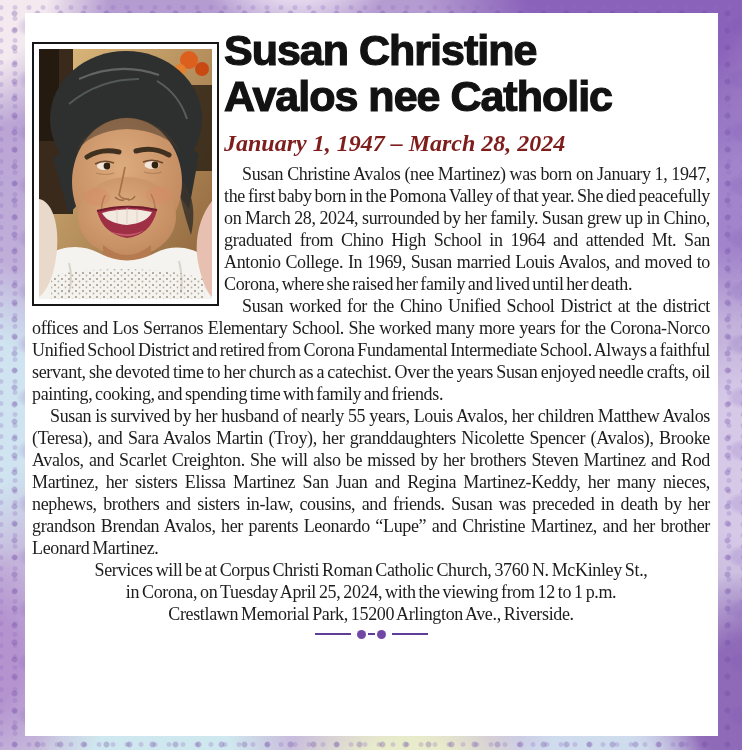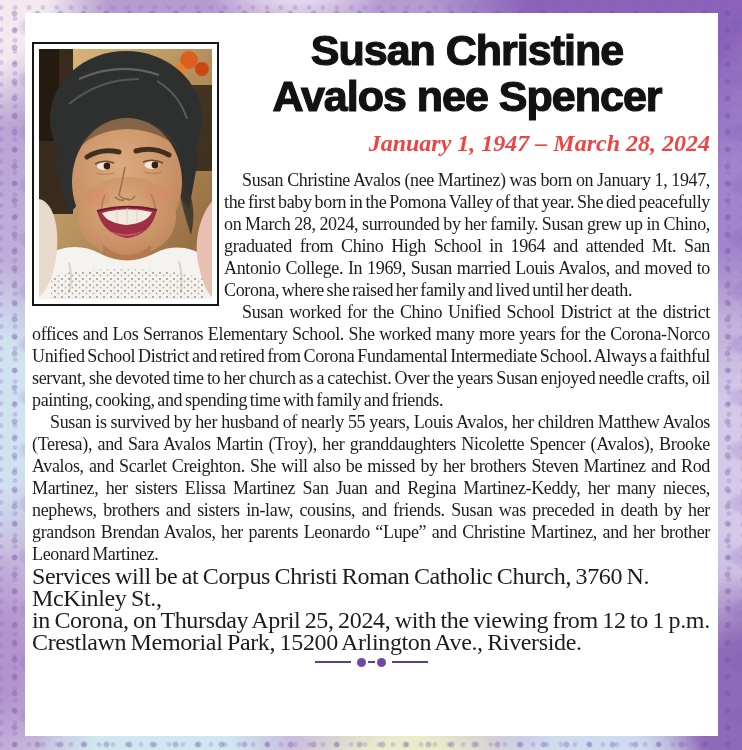--- a/index.html
+++ b/index.html
@@ -50,53 +50,52 @@
     margin: 15px 5px 6px 0;
   }
   .photo-frame svg { display: block; width: 173px; height: 250px; }
 
   .headline {
     font-family: "Liberation Sans", sans-serif;
     font-weight: 900;
     font-size: 43px;
     line-height: 46px;
     letter-spacing: -1px;
-    text-align: center;
     color: #121212;
     -webkit-text-stroke: 1.2px #121212;
     margin: 14px 0 0 12px;
   }
   .life-dates {
     font-family: "Liberation Serif", serif;
     font-style: italic;
     font-weight: bold;
     font-size: 24px;
     line-height: 28px;
-    text-align: right;
-    color: #ef4444;
+    text-align: left;
+    color: #7f1d1d;
     margin: 10px 0 0 0;
   }
   p.body-par {
     font-size: 18px;
     line-height: 22px;
     letter-spacing: -0.35px;
     word-spacing: -1.5px;
     text-align: justify;
     text-indent: 18px;
     color: #1d1d1d;
     margin: 0;
   }
-  p.body-par.first { margin-top: 12px; padding-left: 28px; }
+  p.body-par.first { margin-top: 6px; padding-left: 28px; }
   .services { color: #1d1d1d; }
   .services .svc-line {
-    font-size: 24px;
+    font-size: 18px;
     line-height: 22px;
     letter-spacing: -0.35px;
     word-spacing: -1.2px;
-    text-align: left;
+    text-align: center;
   }
   .divider {
     display: flex;
     align-items: center;
     justify-content: center;
     margin-top: 4px;
     height: 10px;
   }
   .divider .dline { width: 36px; height: 2px; background: var(--divider, #5e3d99); }
   .divider .dot   { width: 9px; height: 9px; border-radius: 50%; background: var(--divider-dot, #7347a5); margin: 0 1px; }
@@ -171,31 +170,31 @@
         <path d="M76,205 Q88,212 100,205" stroke="#b07c54" stroke-width="1.5" fill="none" opacity="0.6"></path>
         <path d="M64,196 Q88,216 112,196 L112,218 L64,218 Z" fill="#b67a50"></path>
         <path d="M0,250 L0,212 C18,196 42,194 60,204 C78,214 98,214 116,204 C136,194 158,198 173,214 L173,250 Z" fill="#f5f3ef"></path>
         <path d="M30,214 Q34,228 30,244 M140,212 Q144,228 142,244" stroke="#d9d4ca" stroke-width="2" fill="none"></path>
         <path d="M12,228 C40,217 136,217 166,231 L166,250 L12,250 Z" fill="url(#lace)" opacity="0.9"></path>
         <path d="M0,150 C12,152 20,172 18,200 C16,226 8,242 0,248 Z" fill="#e9d9ca"></path>
         <path d="M173,152 C160,168 154,194 160,218 C164,236 169,244 173,248 Z" fill="#e7c0b1"></path>
       </svg>
     </div>
 
-    <h1 class="headline"><span>Susan Christine</span><br><span>Avalos nee Spencer</span></h1>
+    <h1 class="headline"><span>Susan Christine</span><br><span>Avalos nee Catholic</span></h1>
 
     <div class="life-dates">January 1, 1947 – March 28, 2024</div>
 
     <p class="body-par first">Susan Christine Avalos (nee Martinez) was born on January 1, 1947, the first baby born in the Pomona Valley of that year. She died peacefully on March 28, 2024, surrounded by her family. Susan grew up in Chino, graduated from Chino High School in 1964 and attended Mt. San Antonio College. In 1969, Susan married Louis Avalos, and moved to Corona, where she raised her family and lived until her death.</p>
     <p class="body-par">Susan worked for the Chino Unified School District at the district offices and Los Serranos Elementary School. She worked many more years for the Corona-Norco Unified School District and retired from Corona Fundamental Intermediate School. Always a faithful servant, she devoted time to her church as a catechist. Over the years Susan enjoyed needle crafts, oil painting, cooking, and spending time with family and friends.</p>
     <p class="body-par">Susan is survived by her husband of nearly 55 years, Louis Avalos, her children Matthew Avalos (Teresa), and Sara Avalos Martin (Troy), her granddaughters Nicolette Spencer (Avalos), Brooke Avalos, and Scarlet Creighton. She will also be missed by her brothers Steven Martinez and Rod Martinez, her sisters Elissa Martinez San Juan and Regina Martinez-Keddy, her many nieces, nephews, brothers and sisters in-law, cousins, and friends. Susan was preceded in death by her grandson Brendan Avalos, her parents Leonardo “Lupe” and Christine Martinez, and her brother Leonard Martinez.</p>
 
     <div class="services">
       <div class="svc-line">Services will be at Corpus Christi Roman Catholic Church, 3760 N. McKinley St.,</div>
-      <div class="svc-line">in Corona, on Thursday April 25, 2024, with the viewing from 12 to 1 p.m.</div>
+      <div class="svc-line">in Corona, on Tuesday April 25, 2024, with the viewing from 12 to 1 p.m.</div>
       <div class="svc-line">Crestlawn Memorial Park, 15200 Arlington Ave., Riverside.</div>
     </div>
 
     <div class="divider">
       <span class="dline"></span>
       <span class="sp"></span>
       <span class="dot"></span>
       <span class="ddash"></span>
       <span class="dot"></span>
       <span class="sp"></span>

